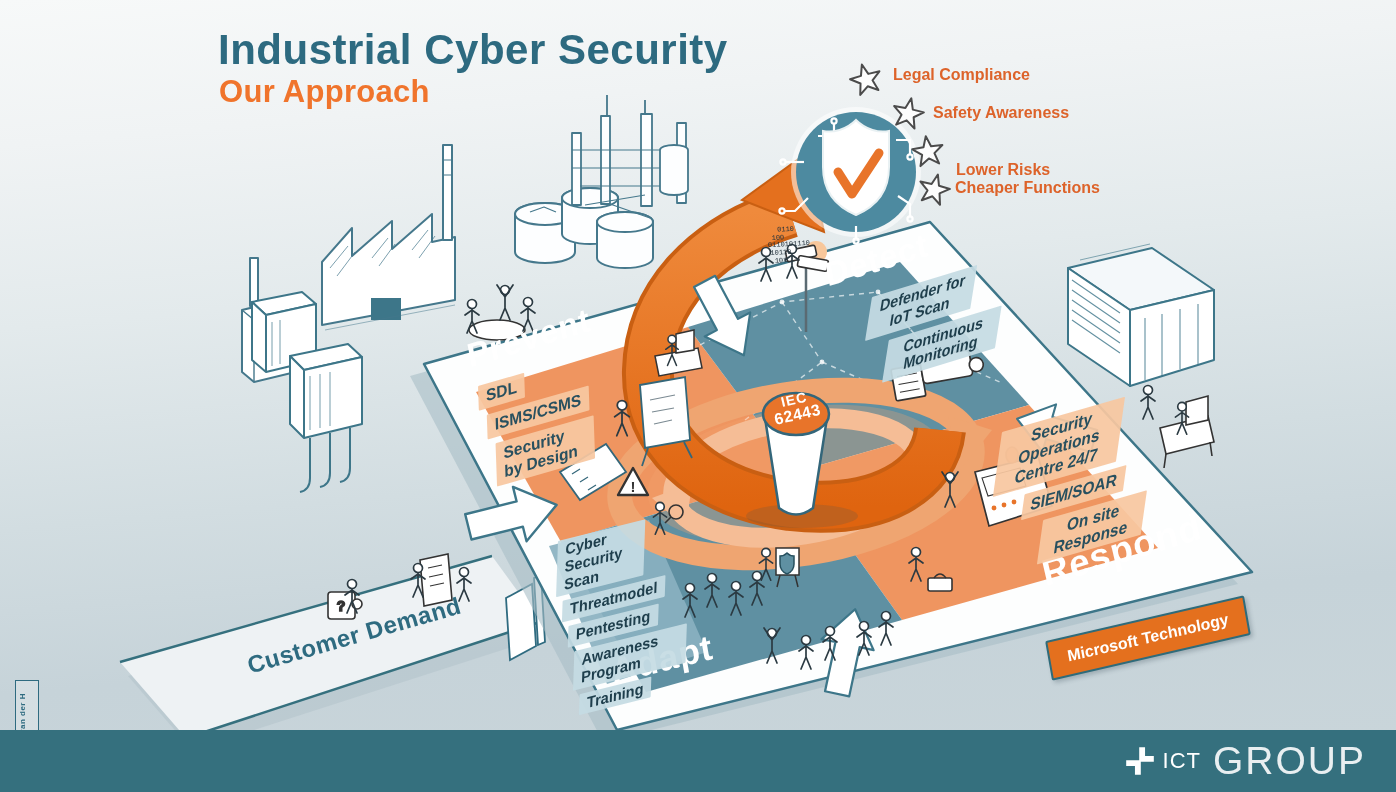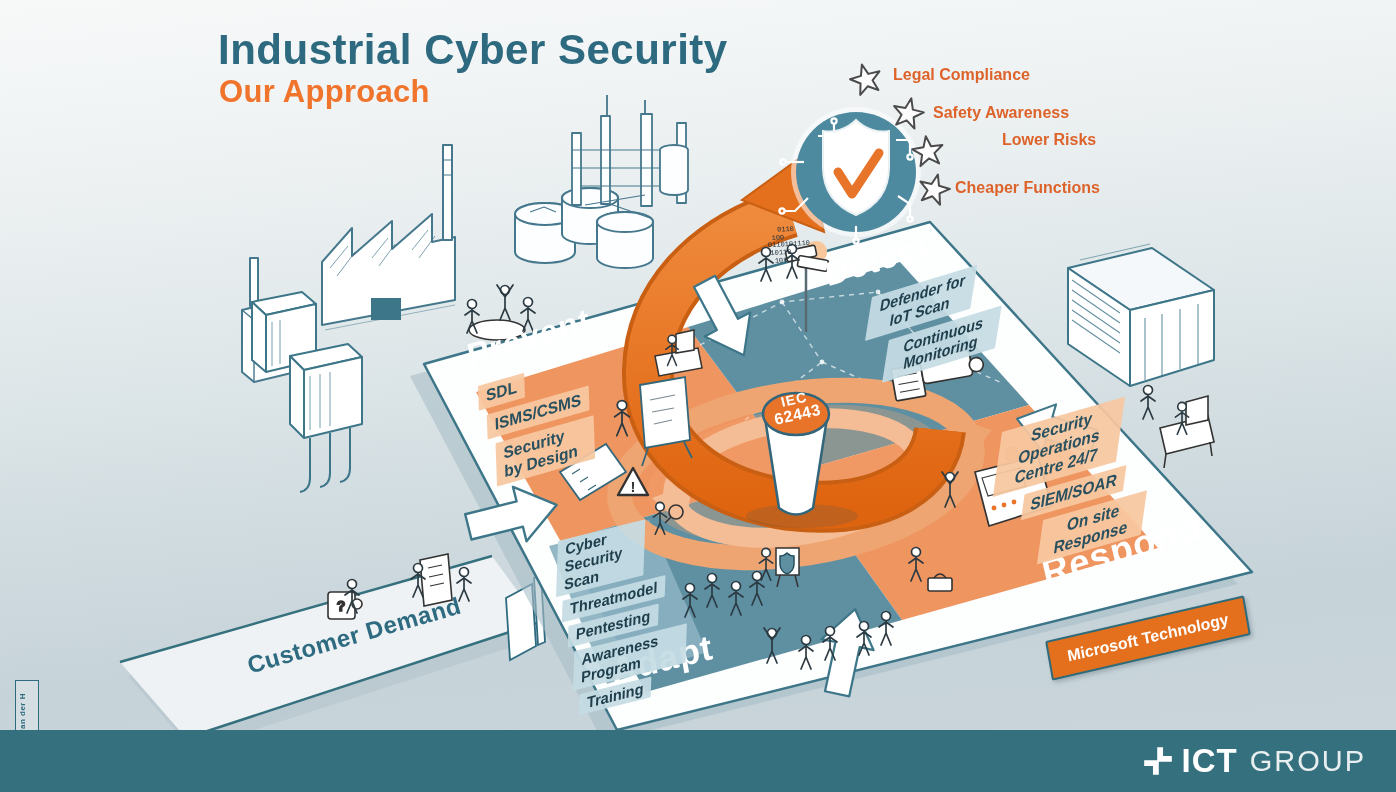--- a/index.html
+++ b/index.html
@@ -8,21 +8,21 @@
     background:linear-gradient(175deg,#f7f9f9 0%,#f0f3f4 16%,#e3eaec 36%,#d2dde1 58%,#c6d3d9 76%,#c9d5da 94%);}
   .abs{position:absolute;}
   svg text{font-family:"Liberation Sans",sans-serif;}
 
   
   .title-main{left:218px;top:26px;font-size:42px;font-weight:700;color:#2d6a80;letter-spacing:.5px;}
   .title-sub{left:219px;top:74px;font-size:31px;font-weight:700;color:#f0742c;letter-spacing:.3px;}
 
   
   .benefit{font-size:16px;font-weight:700;color:#dd632a;white-space:nowrap;}
-  .b0{left:893px;top:66px;} .b1{left:933px;top:104px;} .b2{left:956px;top:131px;margin-left:46px;} .b3{left:955px;top:179px;}
+  .b0{left:893px;top:66px;} .b1{left:933px;top:104px;} .b2{left:956px;top:161px;} .b3{left:955px;top:179px;}
 
   
   .quad-label{color:#fff;font-weight:700;letter-spacing:1px;white-space:nowrap;transform-origin:left top;}
   .lbl-prevent{left:464px;top:338px;font-size:33px;transform:rotate(-17deg) skewX(-6deg);}
   .lbl-detect{left:822px;top:257px;font-size:33px;transform:rotate(-17deg) skewX(-6deg);}
   .lbl-respond{left:1038px;top:554px;font-size:37px;transform:rotate(-17deg) skewX(-4deg);}
   .lbl-adapt{left:608px;top:652px;font-size:35px;transform:rotate(-14deg) skewX(-4deg);}
 
   
   .strips{display:flex;flex-direction:column;transform-origin:left top;}
@@ -69,22 +69,22 @@
 
   
   .signature{left:15px;top:680px;width:22px;height:62px;border:1.5px solid #2f6b80;color:#2f6b80;
     font-size:8px;font-weight:700;display:flex;align-items:center;justify-content:center;
     writing-mode:vertical-rl;transform:rotate(180deg);letter-spacing:.5px;background:rgba(255,255,255,.25);}
 
   
   .footer{left:0;top:730px;width:1396px;height:62px;background:#35707e;display:flex;align-items:center;
     justify-content:flex-end;padding-right:30px;box-sizing:border-box;}
   .logo{display:flex;align-items:center;gap:6px;}
-  .logo .bold{color:#fff;font-size:33px;font-weight:700;letter-spacing:1px;text-align:right;}
-  .logo .light{color:#e9eff1;font-size:29px;font-weight:400;letter-spacing:2px;margin-left:6px;}
+  .logo .bold{color:#fff;font-size:22px;font-weight:400;letter-spacing:1px;text-align:right;}
+  .logo .light{color:#e9eff1;font-size:39px;font-weight:400;letter-spacing:2px;margin-left:6px;}
 </style>
 </head>
 <body>
 
 <div class="stage">
 
   <svg class="abs" width="1396" height="792" viewBox="0 0 1396 792">
     <defs>
       <symbol id="star" viewBox="-18 -18 36 36">
         <polygon points="0,-16 3.8,-5.3 15.2,-4.9 6.2,2 9.4,12.9 0,6.5 -9.4,12.9 -6.2,2 -15.2,-4.9 -3.8,-5.3" fill="#fdfdfd" stroke="#4b4b4b" stroke-width="2" stroke-linejoin="round"></polygon>

